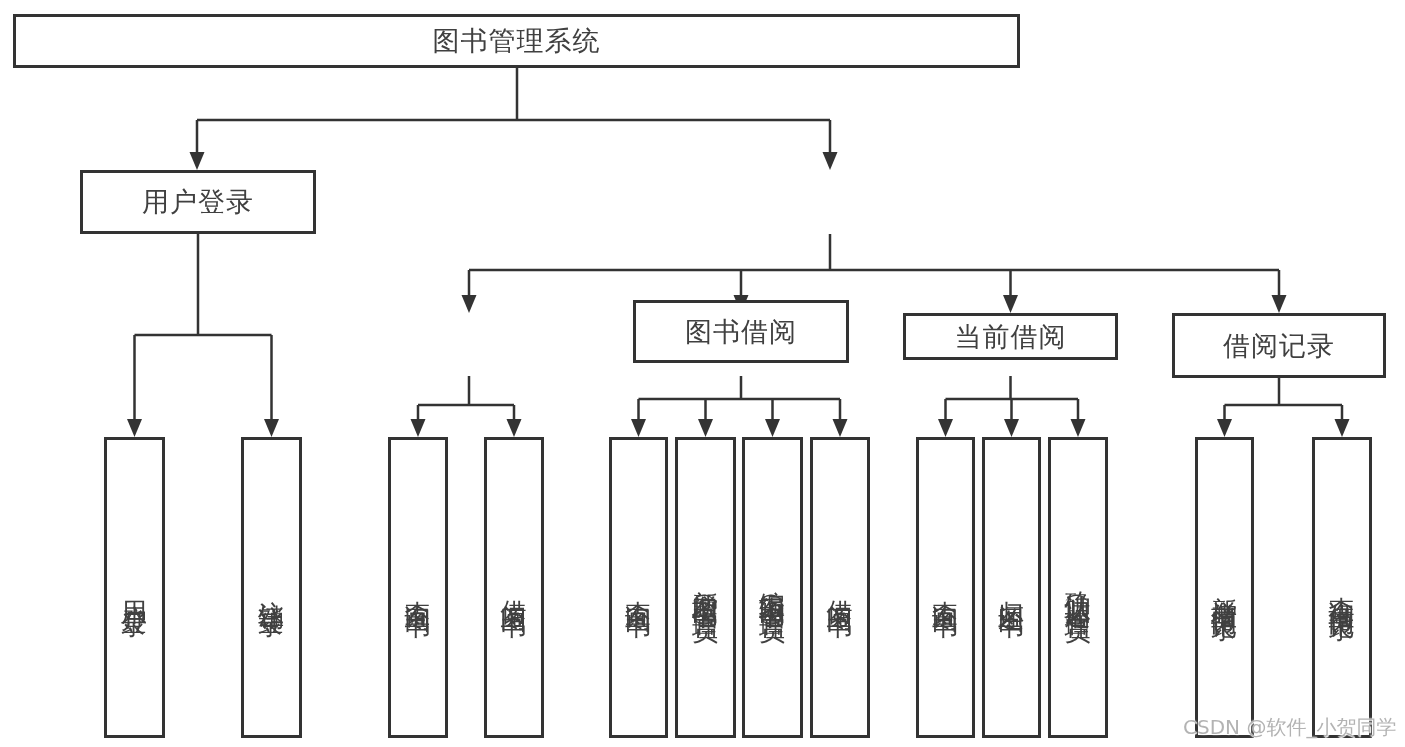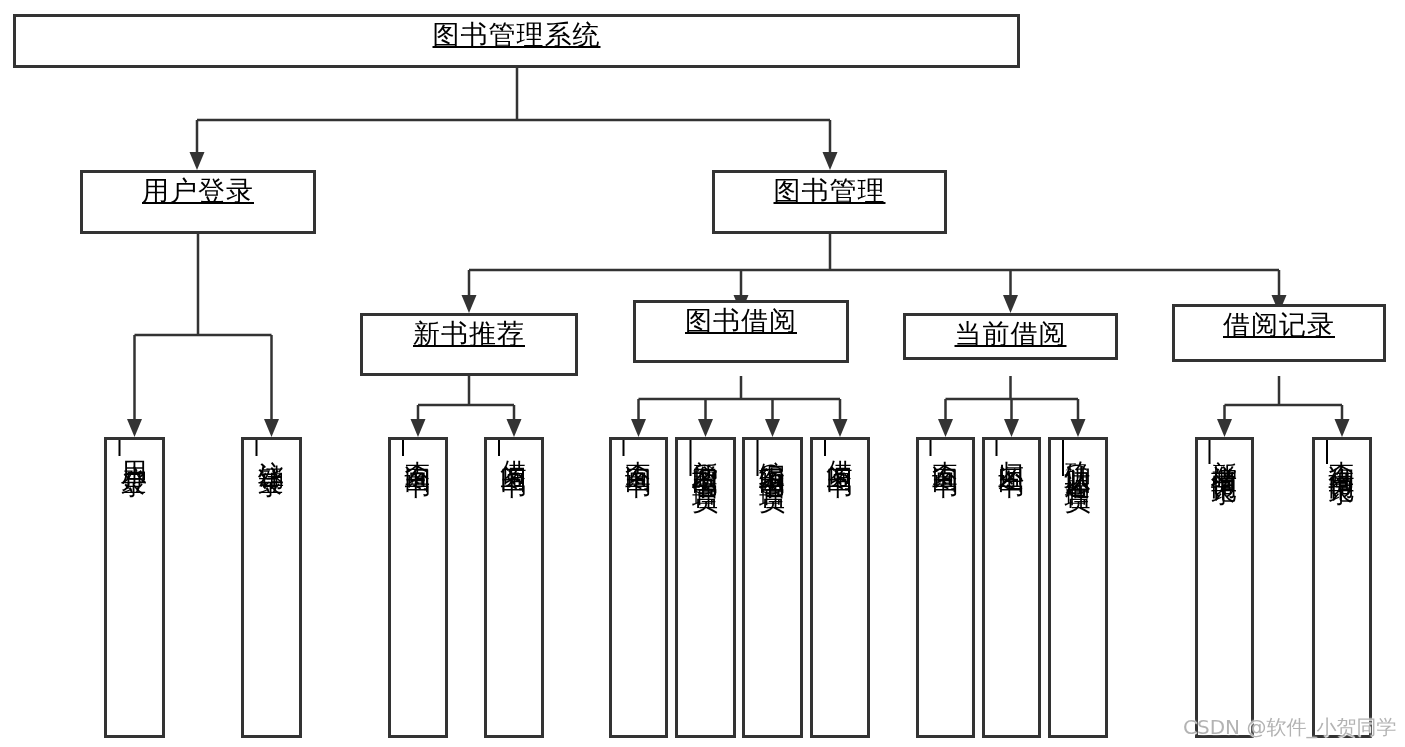--- a/index.html
+++ b/index.html
@@ -16,25 +16,24 @@
     left: 0; top: 0;
     width: 1405px; height: 747px;
     z-index: 1;
   }
   .node {
     position: absolute;
     box-sizing: border-box;
     background: #ffffff;
     border: 3px solid #333333;
     display: flex;
-    align-items: flex-start;
+    align-items: center;
     justify-content: center;
-    color: #000000;
+    color: #404040;
     z-index: 2;
-    text-decoration: underline;
   }
   .node.h { font-size: 27px; }
   .node.h span { white-space: nowrap; letter-spacing: 1px; }
   .node.v { font-size: 26px; }
   .node.v span {
     writing-mode: vertical-rl;
     text-orientation: mixed;
     letter-spacing: 4px;
     line-height: 1;
     white-space: nowrap;
@@ -87,34 +86,28 @@
     </g>
   </svg>
 
   <div class="node h" style="left:13px;top:14px;width:1007px;height:54px">
     <span>图书管理系统</span>
   </div>
 
   <div class="node h" style="left:80px;top:170px;width:236px;height:64px">
     <span>用户登录</span>
   </div>
-  <div class="node h" style="left:712px;top:170px;width:235px;height:64px">
-    <span>图书管理</span>
-  </div>
 
-  <div class="node h" style="left:360px;top:313px;width:218px;height:63px">
-    <span>新书推荐</span>
-  </div>
   <div class="node h" style="left:633px;top:300px;width:216px;height:63px">
     <span>图书借阅</span>
   </div>
   <div class="node h" style="left:903px;top:313px;width:215px;height:47px">
     <span>当前借阅</span>
   </div>
-  <div class="node h" style="left:1172px;top:304px;width:214px;height:58px">
+  <div class="node h" style="left:1172px;top:313px;width:214px;height:65px">
     <span>借阅记录</span>
   </div>
 
   <div class="node v" style="left:104px;top:437px;width:61px;height:301px">
     <span>用户登录</span>
   </div>
   <div class="node v" style="left:241px;top:437px;width:61px;height:301px">
     <span>注销登录</span>
   </div>
 

